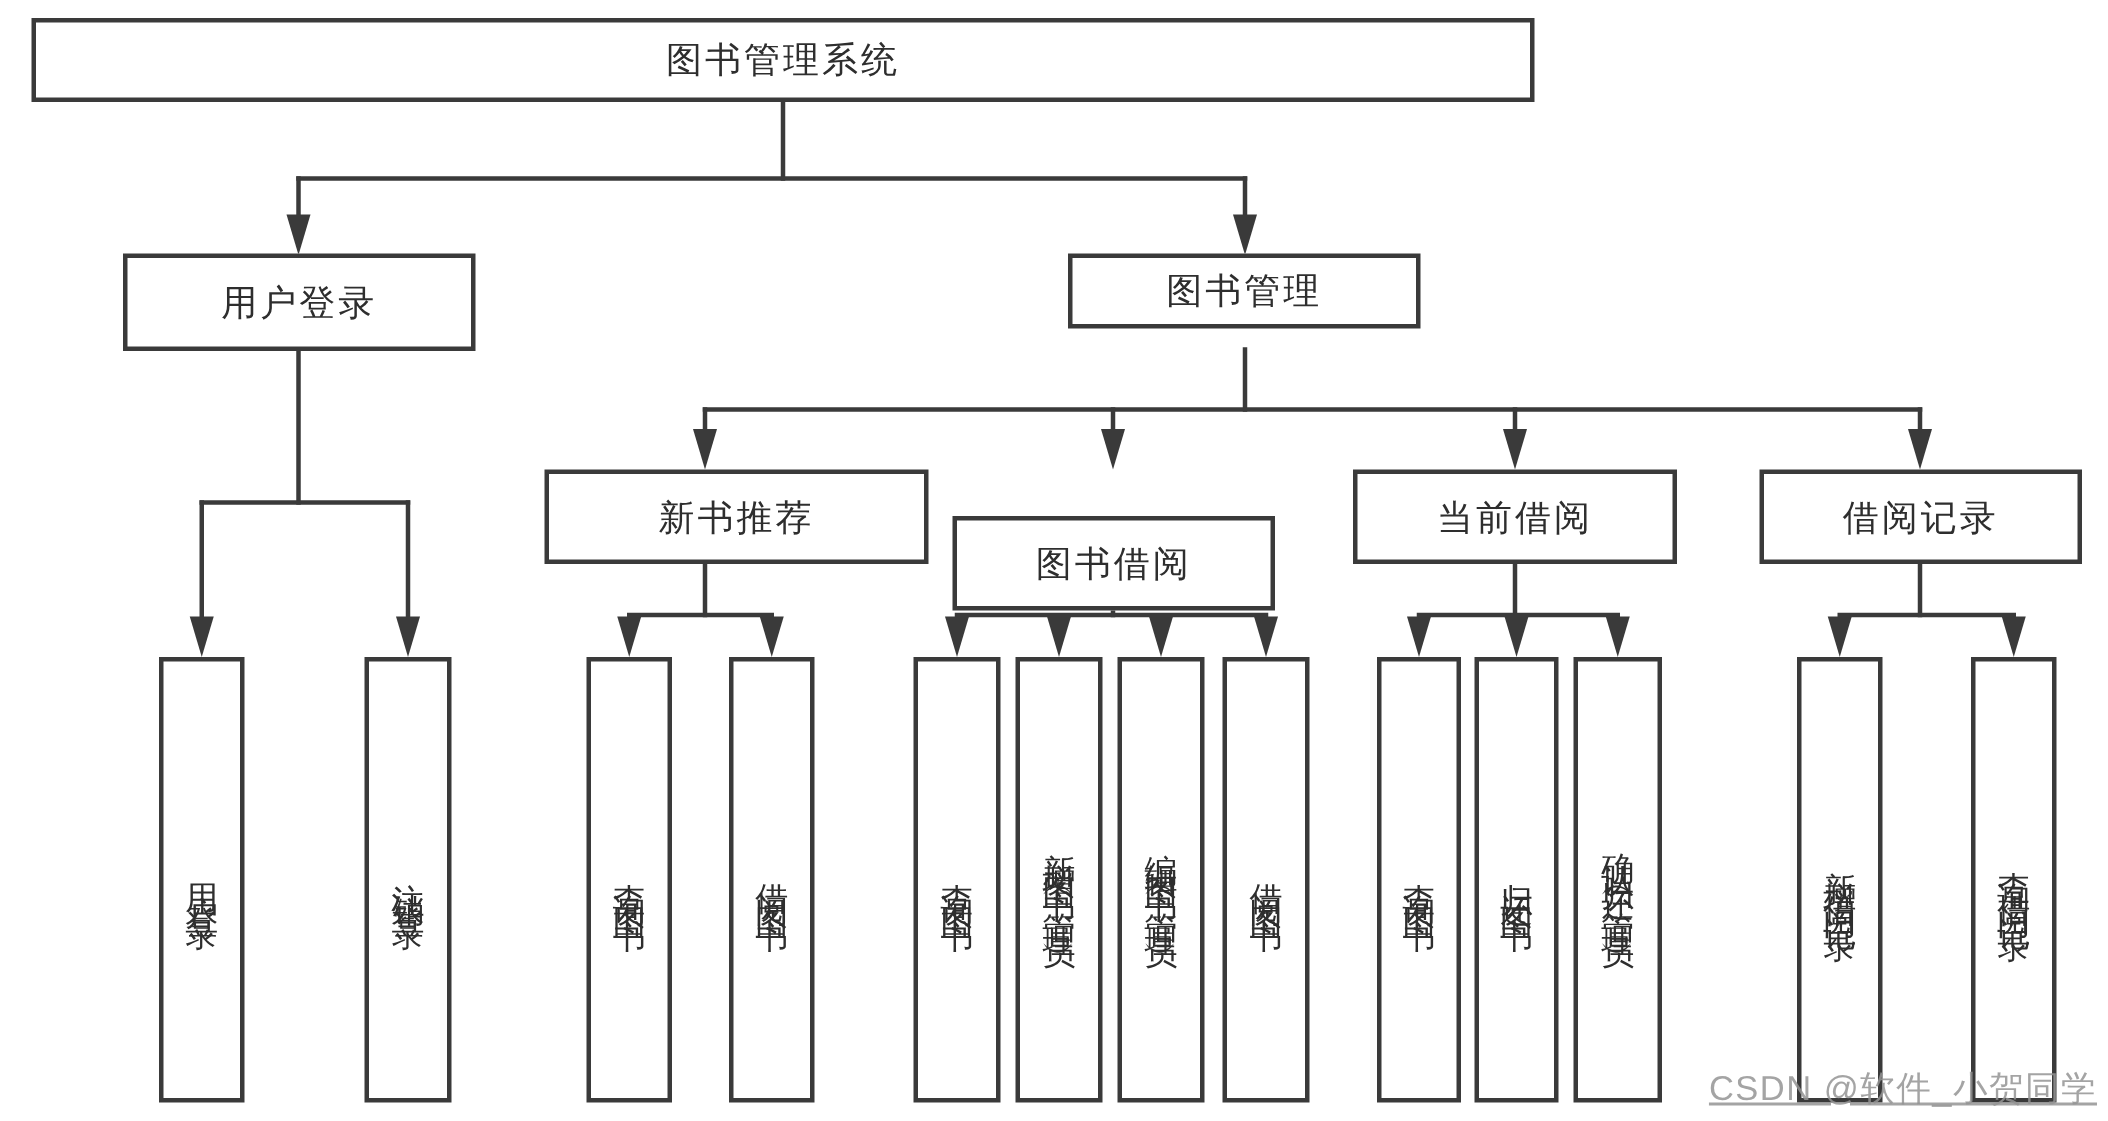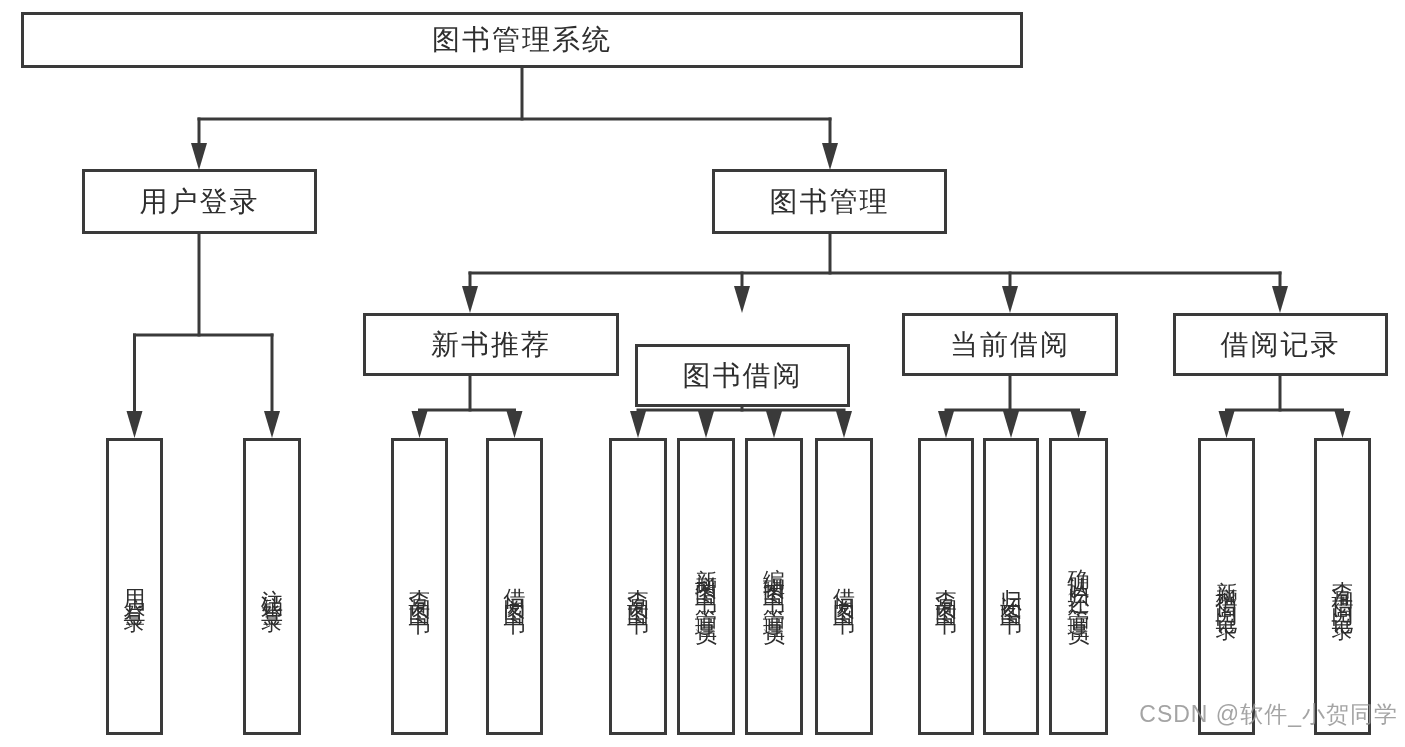--- a/index.html
+++ b/index.html
@@ -6,24 +6,24 @@
   body{font-family:"Liberation Sans","DejaVu Sans",sans-serif;}
   #canvas{
     position:relative;width:1405px;height:747px;background:#ffffff;overflow:hidden;
     color:#303030;
   }
   #wires{position:absolute;left:0;top:0;width:1405px;height:747px;}
   .node{
     position:absolute;box-sizing:border-box;border:3px solid #3a3a3a;background:#ffffff;
     display:flex;align-items:center;justify-content:center;
   }
-  .hlabel{font-size:28px;letter-spacing:2px;color:#2e2e2e;white-space:nowrap;}
+  .hlabel{font-size:24px;letter-spacing:2px;color:#2e2e2e;white-space:nowrap;}
   .root{left:21px;top:12px;width:1002px;height:56px;}
   .lvl2-user{left:82px;top:169px;width:235px;height:65px;}
-  .lvl2-book{left:712px;top:169px;width:235px;height:65px;}
+  .lvl2-book{left:712px;top:169px;width:235px;height:50px;}
   .lvl3-a{left:363px;top:313px;width:256px;height:63px;}
   .lvl3-b{left:635px;top:313px;width:215px;height:63px;margin-top:31px;}
   .lvl3-c{left:902px;top:313px;width:216px;height:63px;justify-content:center;}
   .lvl3-d{left:1173px;top:313px;width:215px;height:63px;}
   .leaf{top:438px;height:297px;}
   .vtext{
     writing-mode:vertical-rl;text-orientation:mixed;
     font-size:22px;letter-spacing:8px;color:#2e2e2e;line-height:1;
   }
   .lf1{left:106px;width:57px;}
@@ -33,23 +33,23 @@
   .lf5{left:609px;width:58px;}
   .lf6{left:677px;width:58px;}
   .lf7{left:745px;width:58px;}
   .lf8{left:815px;width:58px;}
   .lf9{left:918px;width:56px;}
   .lf10{left:983px;width:56px;}
   .lf11{left:1049px;width:59px;}
   .lf12{left:1198px;width:57px;}
   .lf13{left:1314px;width:57px;}
   .watermark{
-    position:absolute;right:7px;bottom:17px;
+    position:absolute;right:7px;bottom:6px;
     font-size:23px;letter-spacing:1px;color:rgba(148,148,148,0.85);
-    white-space:nowrap;z-index:5;
+    white-space:nowrap;z-index:5;text-decoration:underline;
   }
 </style>
 </head>
 <body>
 
 <div id="canvas">
 
   <svg id="wires" viewBox="0 0 1405 747" xmlns="http://www.w3.org/2000/svg">
     <g stroke="#3a3a3a" stroke-width="3" stroke-linecap="square" fill="none">
 

